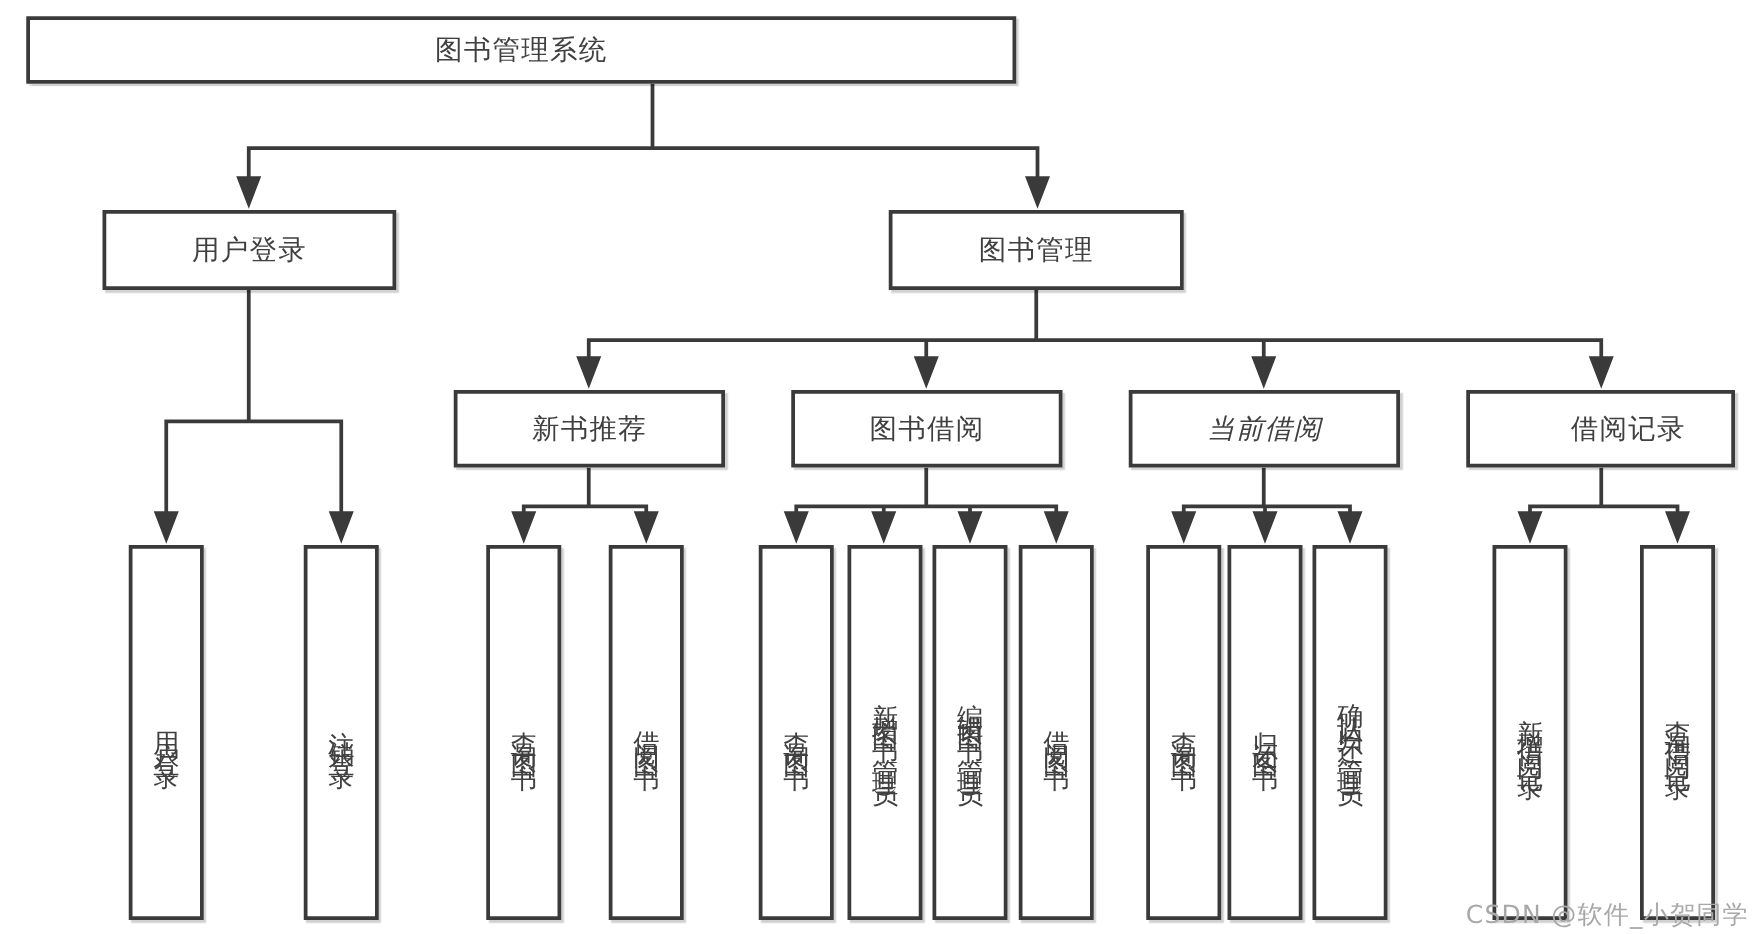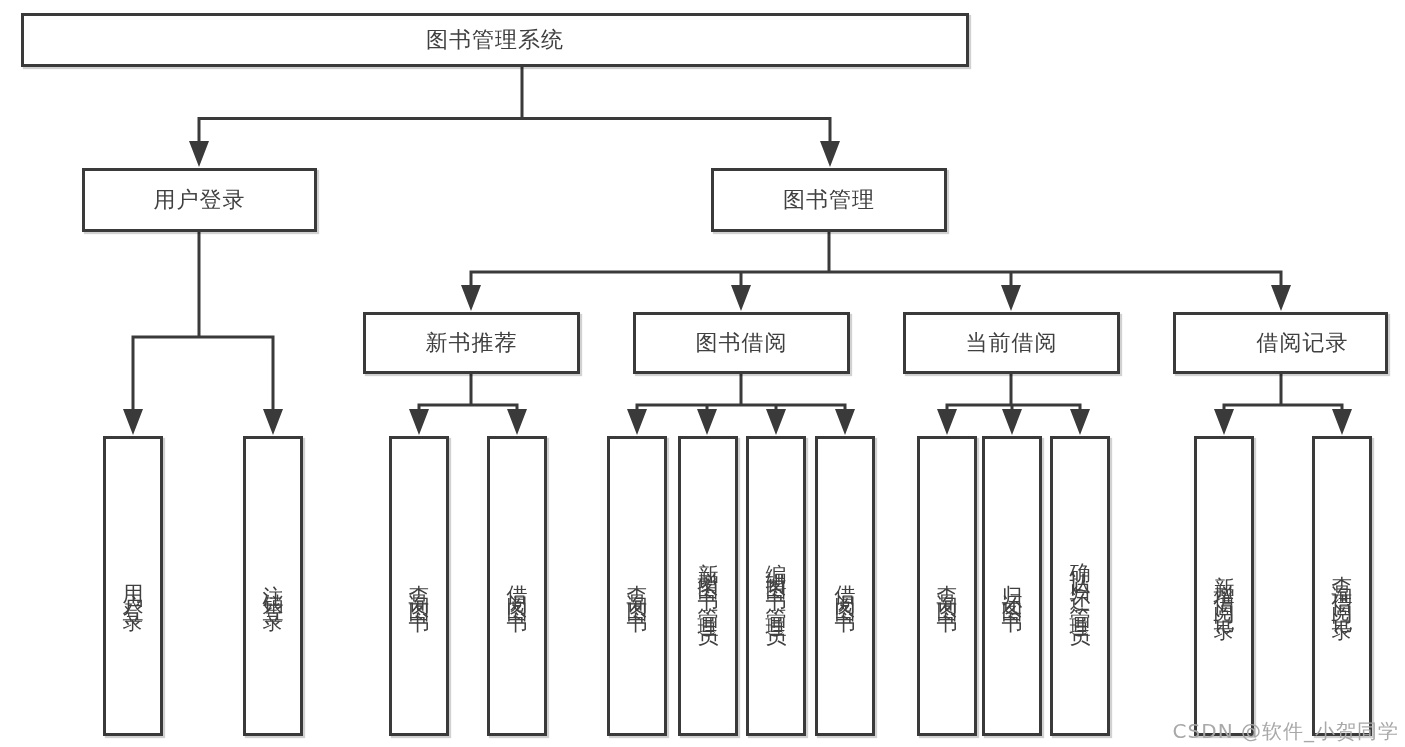--- a/index.html
+++ b/index.html
@@ -47,28 +47,28 @@
     justify-content: center;
     writing-mode: vertical-rl;
     text-orientation: mixed;
     font-size: 21px;
     letter-spacing: 9px;
     top: 436px;
     height: 300px;
     width: 60px;
   }
   
-  #box-root        { left: 21px;  top: 13px;  width: 948px; height: 54px; }
+  #box-root        { left: 21px;  top: 13px;  width: 792px; height: 54px; }
   
   #box-user-login  { left: 82px;  top: 168px; width: 235px; height: 64px; }
   #box-book-mgmt   { left: 711px; top: 168px; width: 236px; height: 64px; }
   
   #box-new-book    { left: 363px;  top: 312px; width: 217px; height: 62px; }
   #box-book-borrow { left: 633px;  top: 312px; width: 217px; height: 62px; text-align: right; }
-  #box-current     { left: 903px;  top: 312px; width: 217px; height: 62px; }
+  #box-current     { left: 903px;  top: 312px; width: 217px; height: 62px; font-style: italic; }
   #box-records     { left: 1173px; top: 312px; width: 215px; height: 62px; padding-left: 44px; }
   
   #leaf-user-login { left: 103px;  }
   #leaf-logout     { left: 243px;  }
   #leaf-nb-query   { left: 389px;  }
   #leaf-nb-borrow  { left: 487px;  }
   #leaf-bb-query   { left: 607px;  }
   #leaf-bb-add     { left: 678px;  }
   #leaf-bb-edit    { left: 746px;  }
   #leaf-bb-borrow  { left: 815px;  }

